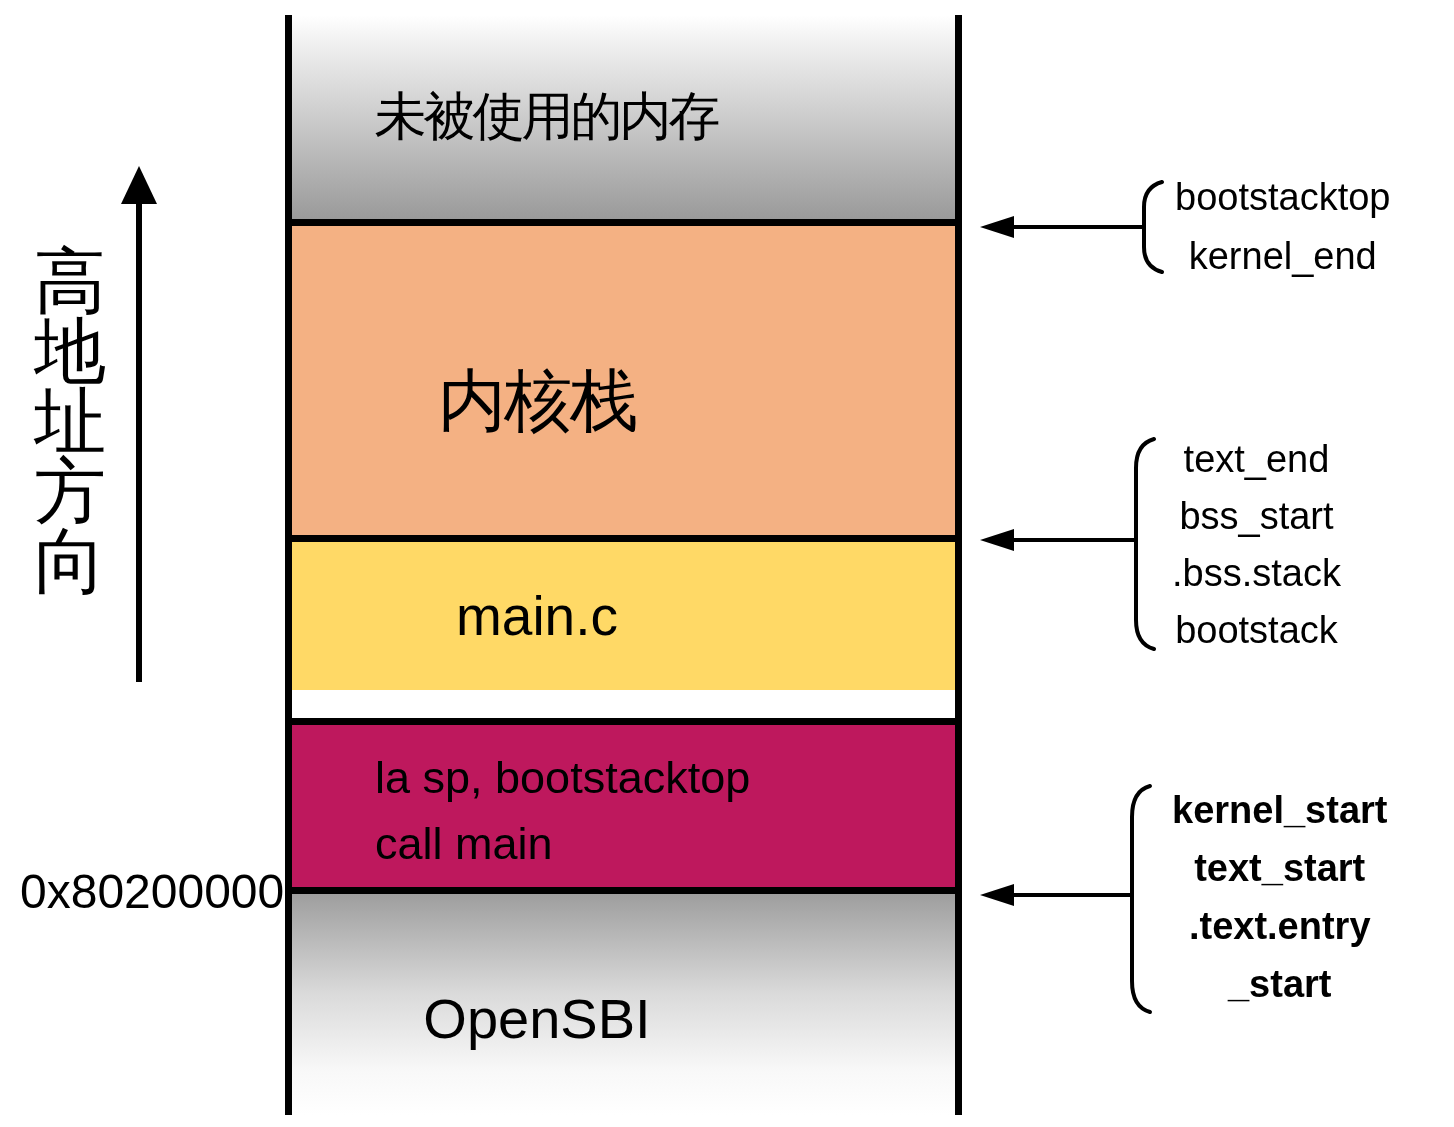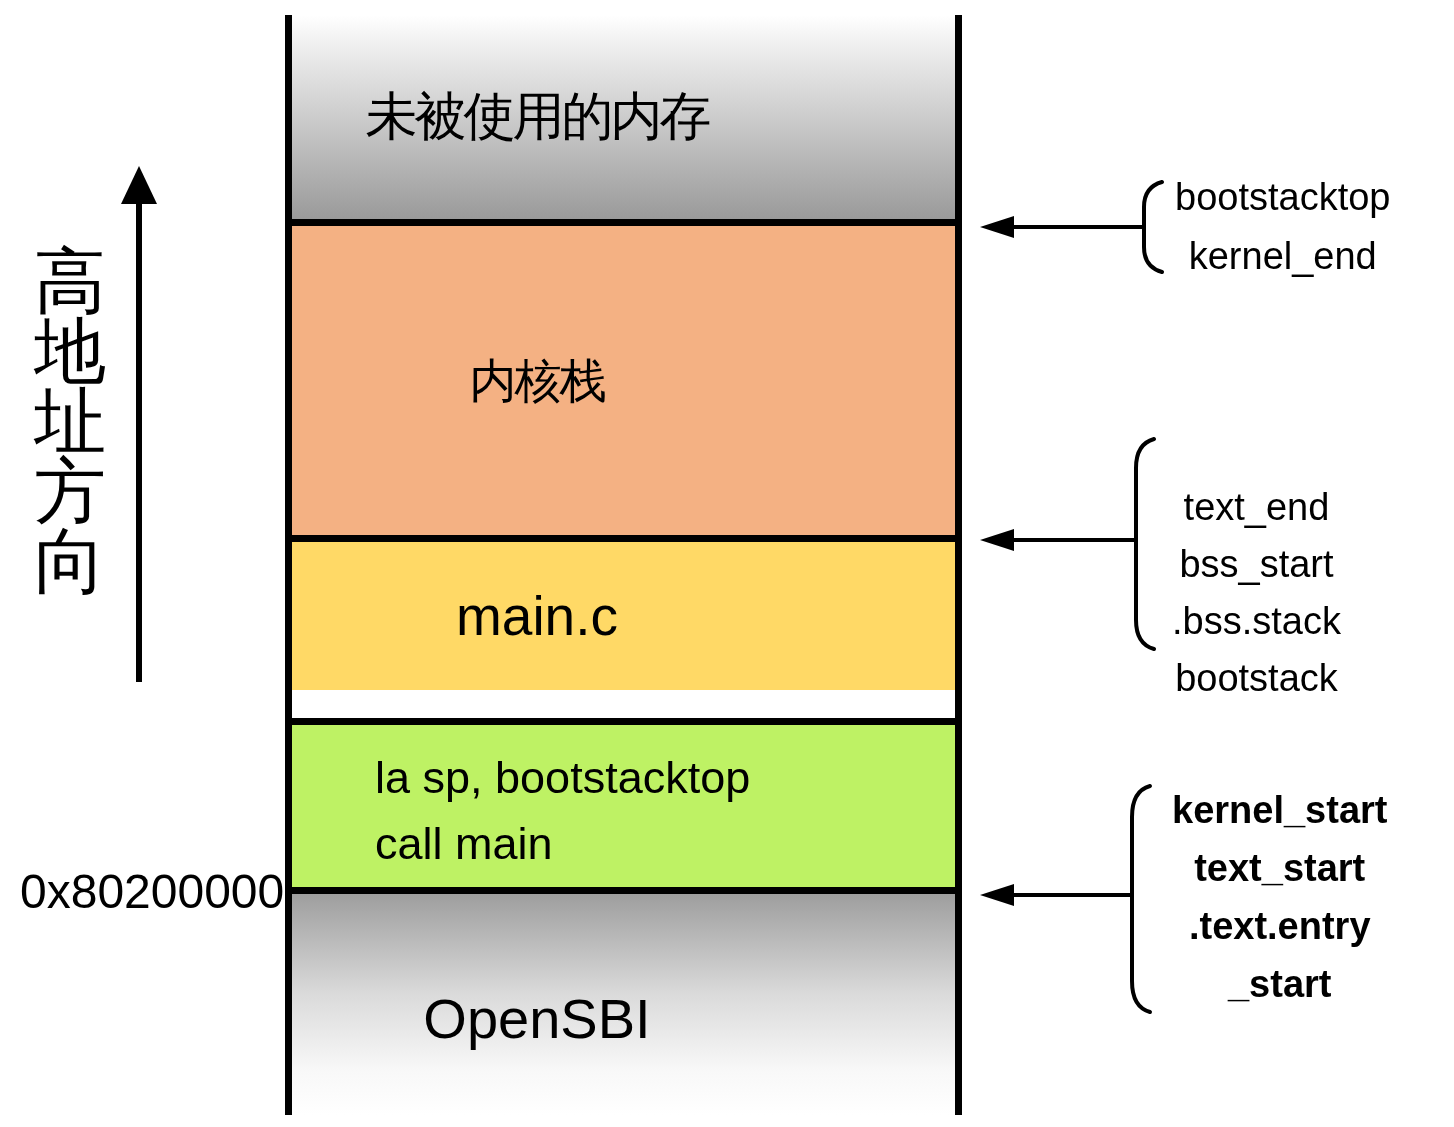--- a/index.html
+++ b/index.html
@@ -30,37 +30,37 @@
   .sec{position:absolute;left:292px;width:663px;}
   .sec-unused{top:15px;height:204px;background:linear-gradient(to bottom,#ffffff 0%,#f0f0f0 14%,#9a9a9a 100%);}
   .sec-stack{top:226px;height:309px;background:#F4B183;}
   .sec-main{top:542px;height:148px;background:#FFD966;}
   .sec-asm{top:725px;height:162px;background:#9DC3E6;}
   .sec-opensbi{top:894px;height:221px;background:linear-gradient(to bottom,#9e9e9e 0%,#dadada 45%,#f8f8f8 80%,#ffffff 100%);}
   .sec-label{
     position:absolute;left:245px;top:50%;transform:translate(-50%,-50%);
     white-space:nowrap;text-align:center;
   }
-  .sec-unused .sec-label{font-size:52px;letter-spacing:-3px;}
-  .sec-stack  .sec-label{font-size:47px;letter-spacing:-2px;}
+  .sec-unused .sec-label{font-size:52px;letter-spacing:-3px;margin-left:9px;}
+  .sec-stack  .sec-label{font-size:68px;letter-spacing:-2px;margin-top:20px;}
   .sec-main   .sec-label{font-size:55px;}
   .sec-opensbi .sec-label{font-size:56px;top:56%;}
   .asm-lines{position:absolute;left:83px;top:20px;font-size:45px;line-height:66px;white-space:nowrap;}
   
   .arrow-svg{position:absolute;height:24px;}
   .arrow-svg.a1{left:980px;top:215px;width:162px;}
   .arrow-svg.a2{left:980px;top:528px;width:155px;}
   .arrow-svg.a3{left:980px;top:883px;width:152px;}
   .brace-svg{position:absolute;}
   .brace-svg.b1{left:1138px;top:179px;width:28px;height:96px;}
   .brace-svg.b2{left:1130px;top:436px;width:28px;height:216px;}
   .brace-svg.b3{left:1126px;top:783px;width:28px;height:232px;}
   .ann-text{position:absolute;font-size:38px;white-space:nowrap;text-align:center;}
   .ann-text.t1{left:1175px;top:168px;line-height:59px;}
-  .ann-text.t2{left:1172px;top:431px;line-height:57px;margin-top:48px;}
+  .ann-text.t2{left:1172px;top:431px;line-height:57px;}
   .ann-text.t3{left:1172px;top:781px;line-height:58px;font-weight:bold;}
 </style>
 </head>
 <body>
 
 <div class="canvas">
 
   <svg class="up-arrow" viewBox="0 0 44 520">
     <polygon points="22,0 4,38 40,38" fill="#000"></polygon>
     <rect x="19" y="30" width="6" height="486" fill="#000"></rect>
@@ -79,21 +79,21 @@
   <div class="sec sec-stack" style="background: rgb(244, 177, 131);">
     <div class="sec-label">内核栈</div>
   </div>
   <div class="hline h2"></div>
 
   <div class="sec sec-main" style="background: rgb(255, 217, 102);">
     <div class="sec-label">main.c</div>
   </div>
   <div class="hline h3"></div>
 
-  <div class="sec sec-asm" style="background: #bef264;">
+  <div class="sec sec-asm" style="background: #be185d;">
     <div class="asm-lines">
       <div>la sp, bootstacktop</div>
       <div>call main</div>
     </div>
   </div>
   <div class="hline h4"></div>
 
   <div class="sec sec-opensbi">
     <div class="sec-label">OpenSBI</div>
   </div>

